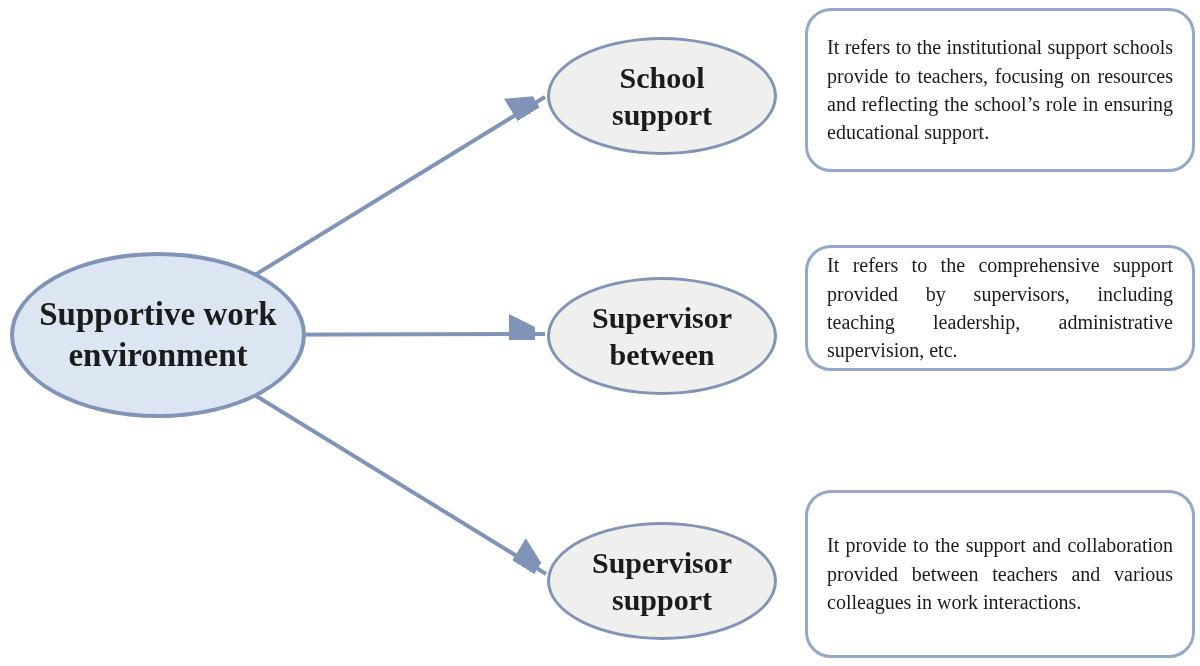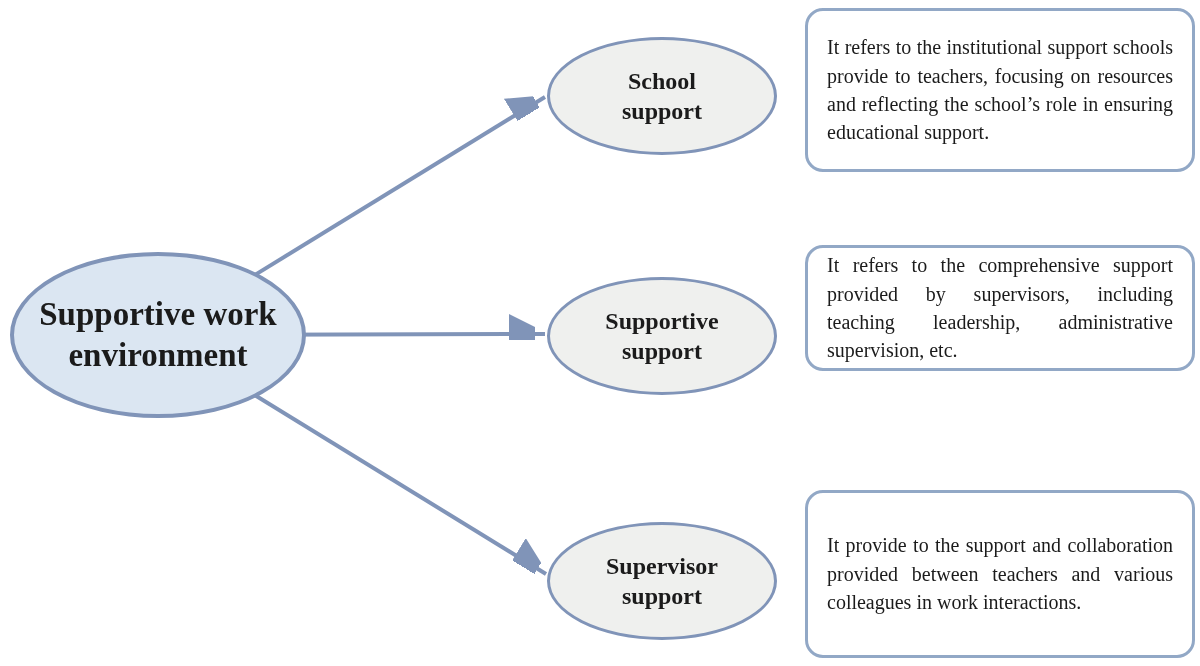--- a/index.html
+++ b/index.html
@@ -39,33 +39,33 @@
     left:10px;top:252px;width:296px;height:166px;
     background:var(--root-fill);
     border:4px solid var(--stroke);
     font-size:33px;line-height:1.25;
   }
   .root-ellipse .lbl{width:240px;}
   .child-ellipse{
     width:230px;height:118px;
     background:var(--node-fill);
     border:3px solid var(--stroke);
-    font-size:24px;line-height:1.25;
+    font-size:30px;line-height:1.25;
   }
   .child-ellipse .lbl{width:150px;}
   .ellipse-school{left:547px;top:37px;}
   .ellipse-supervisor{left:547px;top:277px;}
   .ellipse-colleague{left:547px;top:522px;}
   .desc-box{
     position:absolute;
     left:805px;width:390px;
     box-sizing:border-box;
     background:var(--box-fill);
     border:3px solid var(--box-border);
-    border-radius:18px;
+    border-radius:26px;
     display:flex;align-items:center;
     padding:8px 19px;
     z-index:1;
   }
   .desc-box p{
     margin:0;
     font-size:20px;
     line-height:1.42;
     text-align:justify;
     color:var(--text);
@@ -92,21 +92,21 @@
 
   <div class="ellipse root-ellipse">
     <span class="lbl">Supportive work environment</span>
   </div>
 
   <div class="ellipse child-ellipse ellipse-school">
     <span class="lbl">School support</span>
   </div>
 
   <div class="ellipse child-ellipse ellipse-supervisor">
-    <span class="lbl">Supportive support</span>
+    <span class="lbl">Supervisor between</span>
   </div>
 
   <div class="ellipse child-ellipse ellipse-colleague">
     <span class="lbl">Supervisor support</span>
   </div>
 
   <div class="desc-box box-school">
     <p>It refers to the institutional support schools provide to teachers, focusing on resources and reflecting the school’s role in ensuring educational support.</p>
   </div>
 

